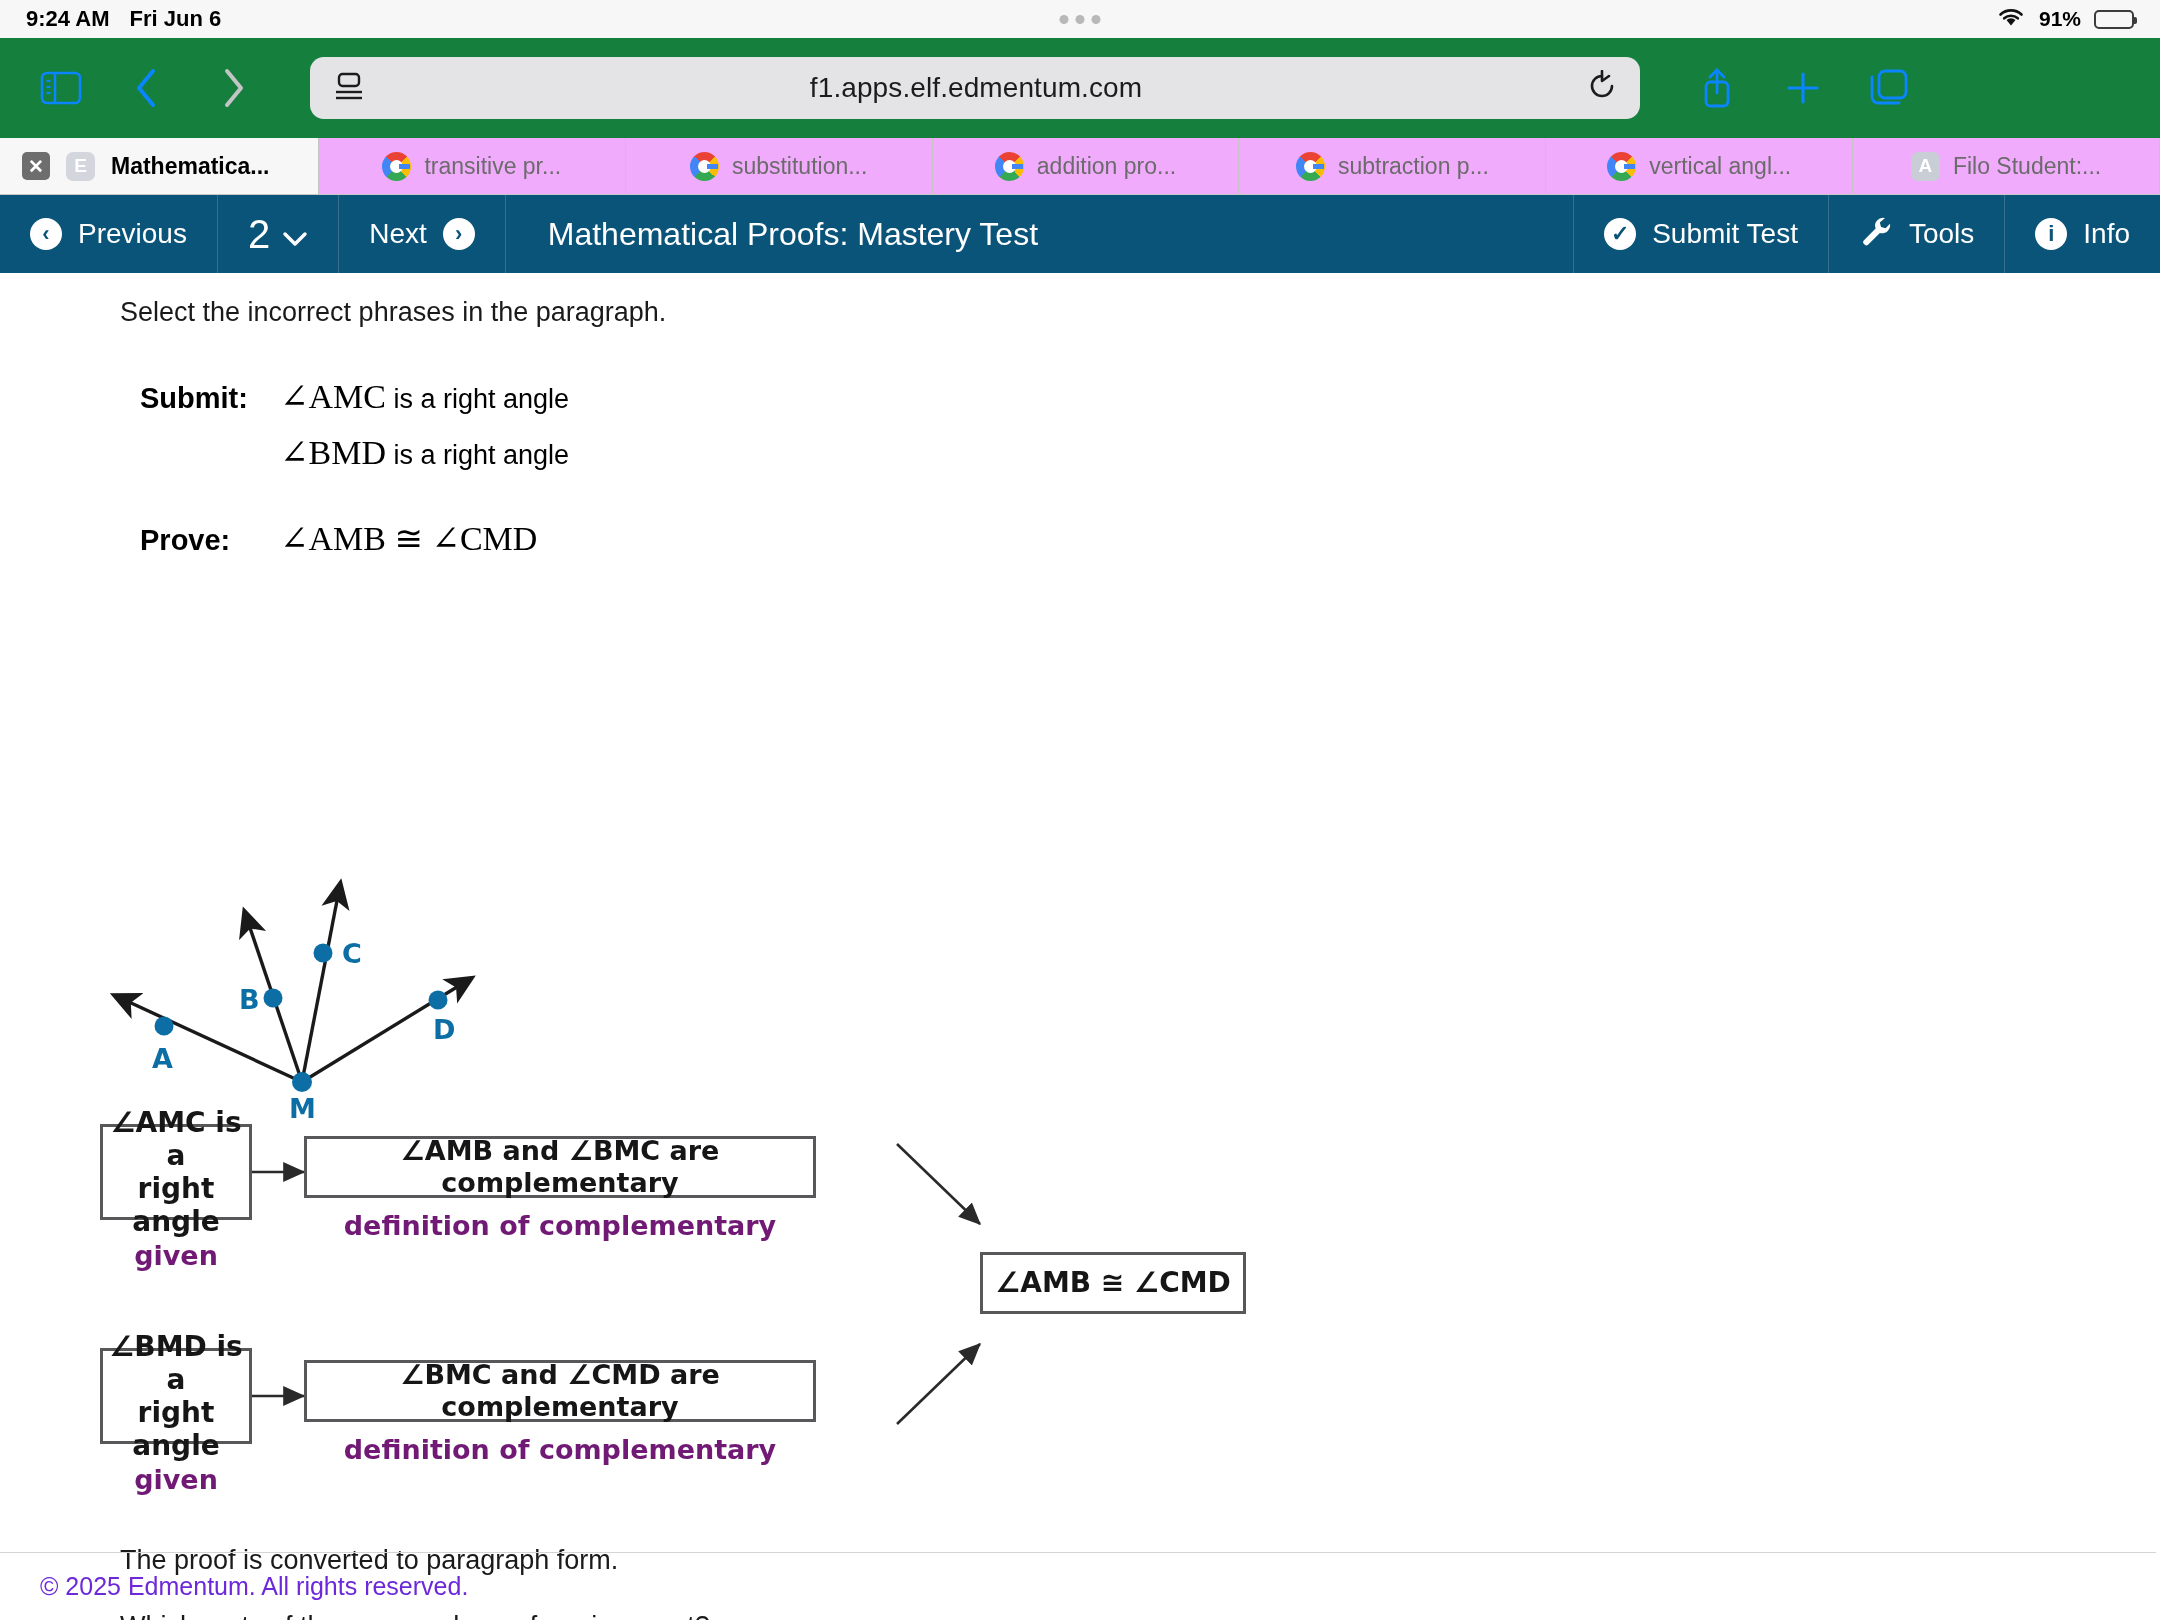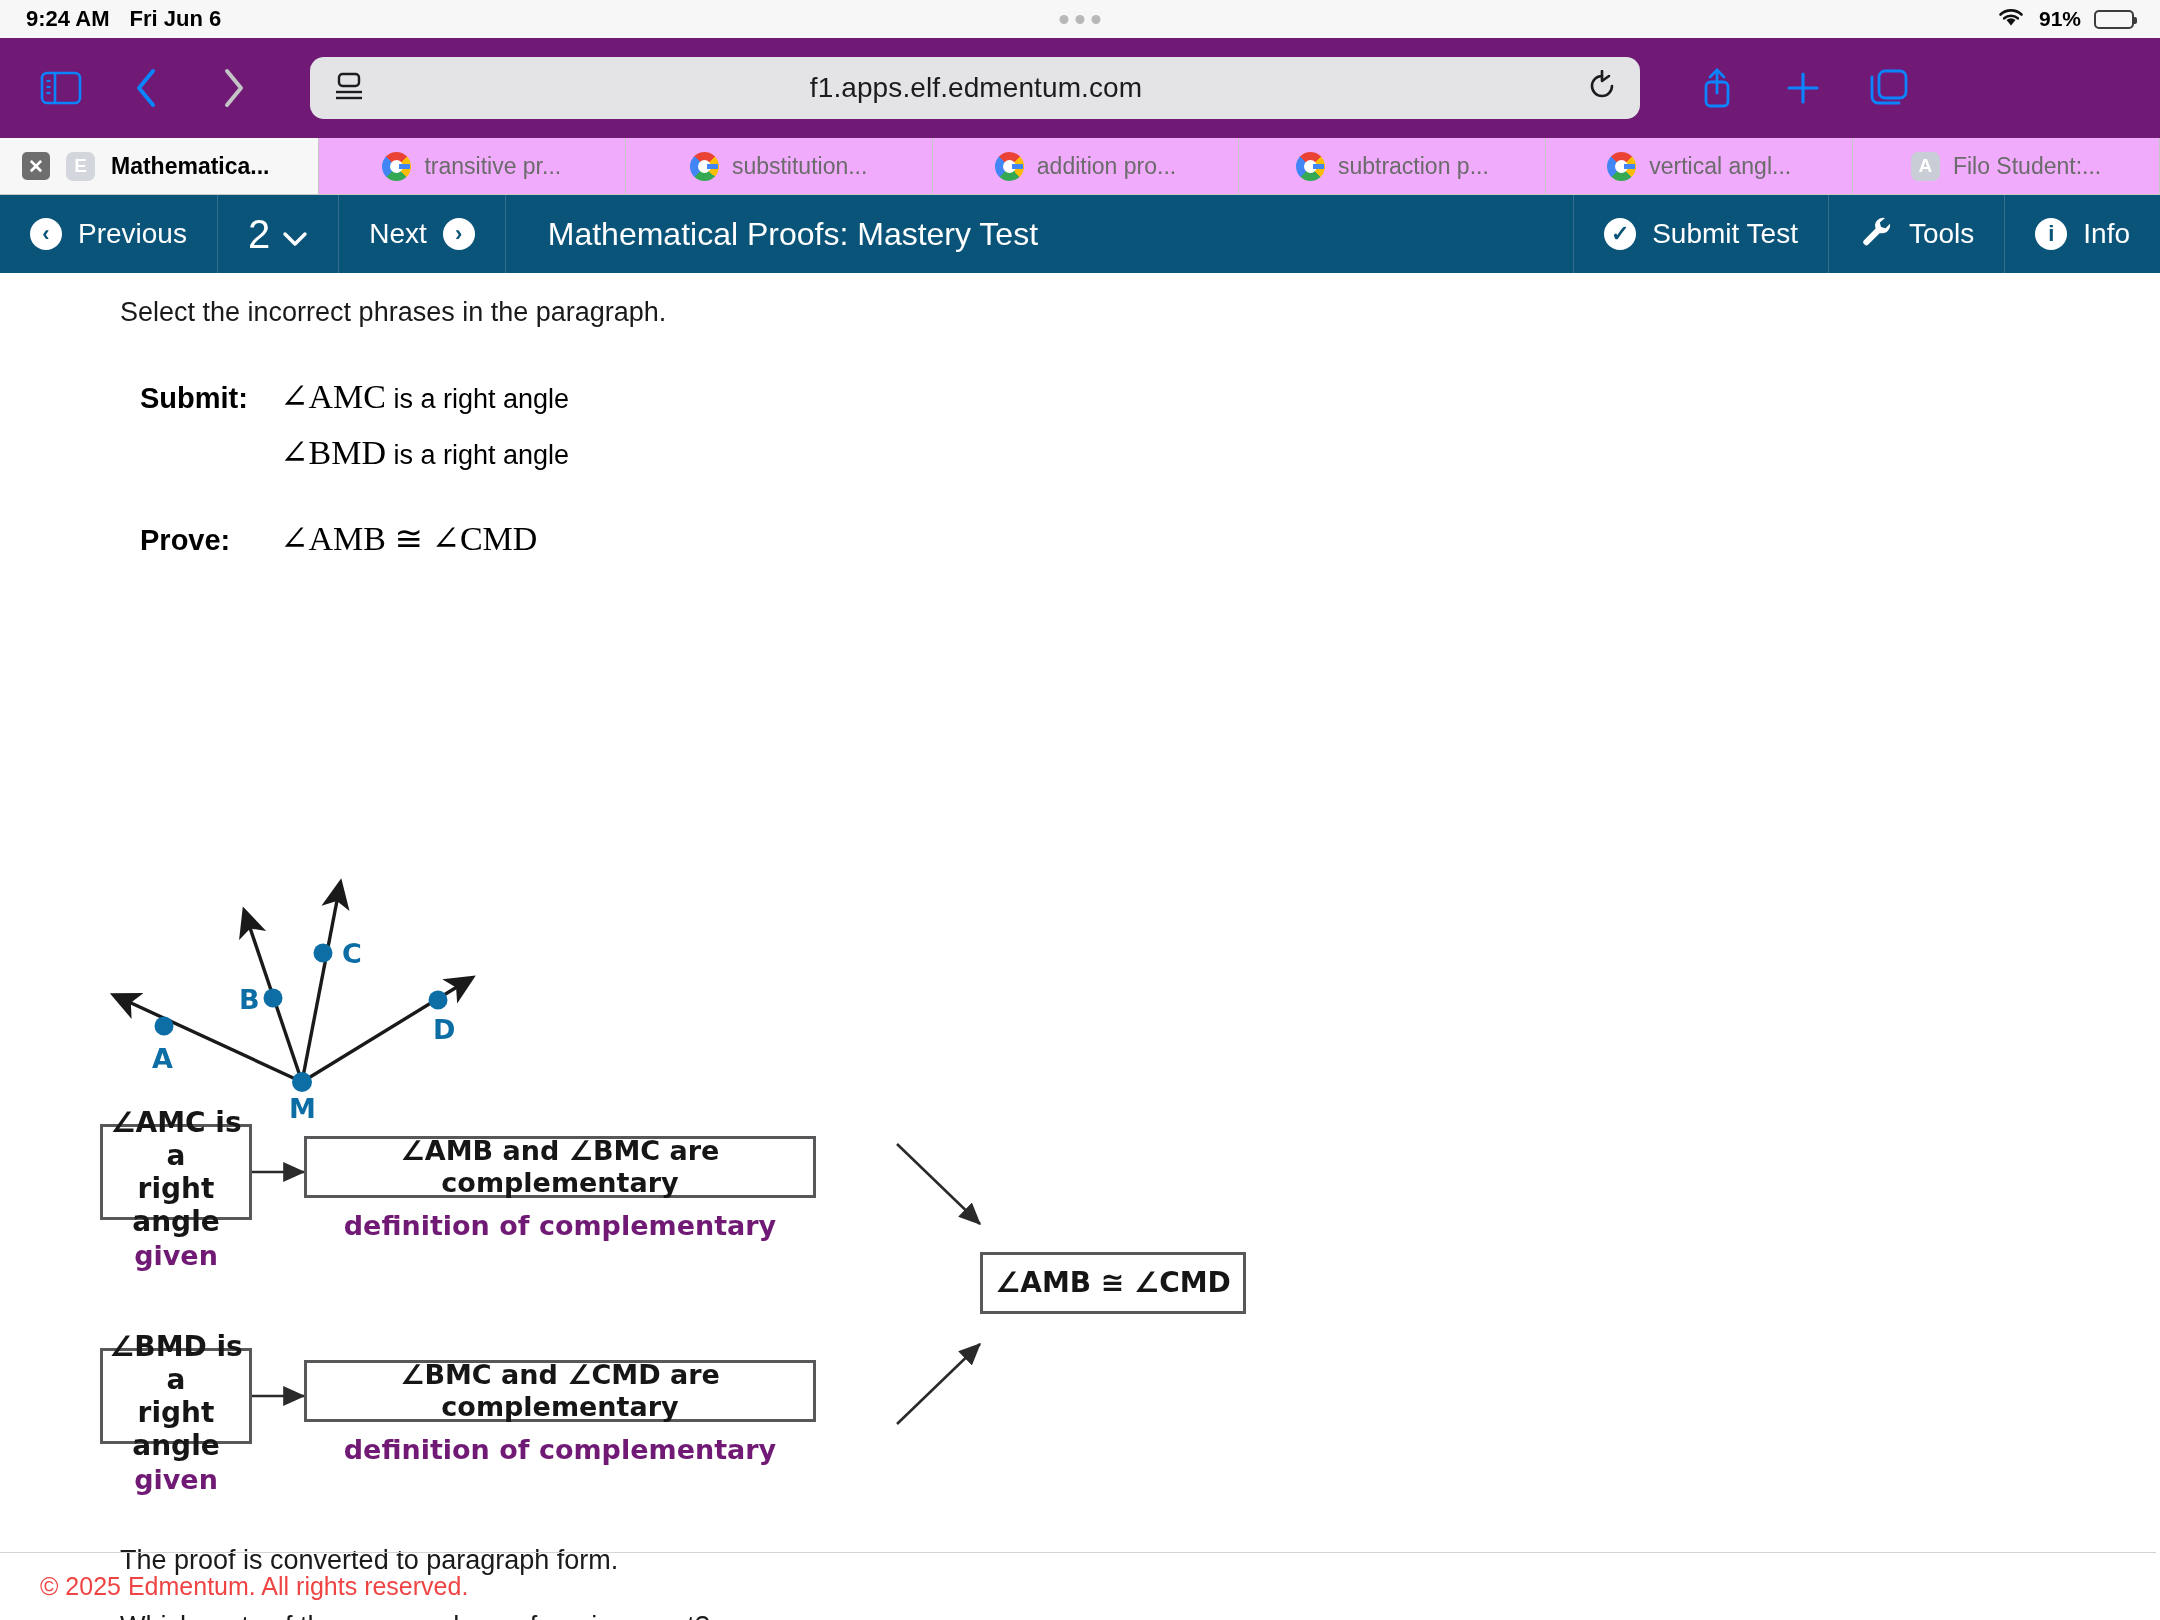--- a/index.html
+++ b/index.html
@@ -54,21 +54,21 @@
   }
   .batt-fill { background: #111; height: 100%; border-radius: 2px; }
   .batt-tip {
     position: absolute; right: -5px; top: 5px;
     width: 3px; height: 7px; background: #3c3c3c; border-radius: 0 2px 2px 0;
   }
 
   
   .browser-top {
     height: 100px;
-    background: #701a75;
+    background: #15803d;
     display: flex;
     align-items: center;
     padding: 0 30px;
     box-sizing: border-box;
     gap: 24px;
   }
   .chrome-btn {
     width: 62px; height: 62px;
     display: flex; align-items: center; justify-content: center;
     flex: none;
@@ -283,21 +283,21 @@
   .footer {
     position: absolute;
     left: 0; right: 4px;
     top: 1552px;
     height: 68px;
     border-top: 1px solid #d4d4d4;
     display: flex;
     align-items: center;
     padding-left: 40px;
     font-size: 25px;
-    color: #ef4444;
+    color: #6d28d9;
     box-sizing: border-box;
   }
 </style>
 </head>
 <body>
 
 <div class="status-bar">
   <div class="status-left">
     <span>9:24 AM</span>
     <span>Fri Jun 6</span>

